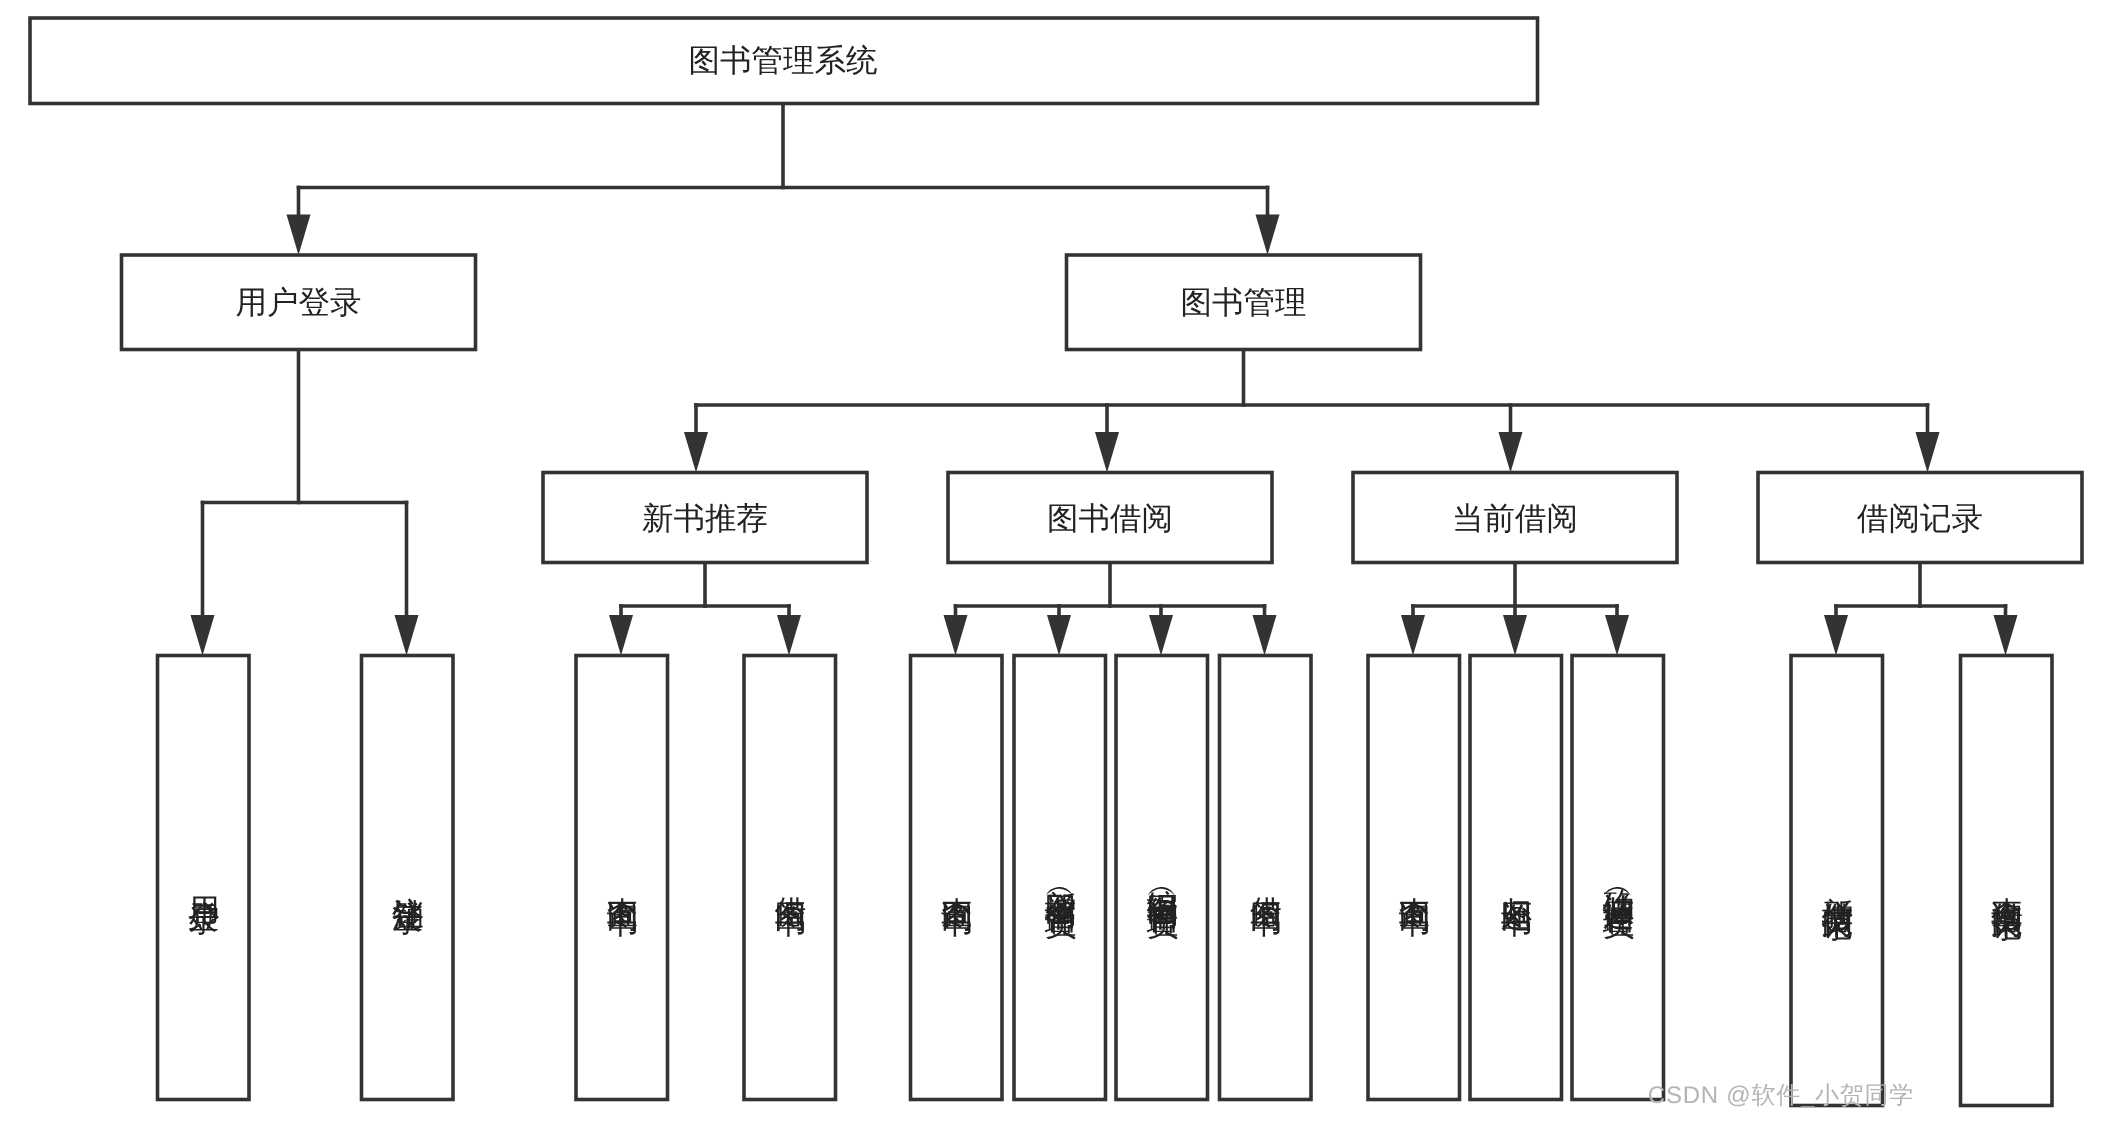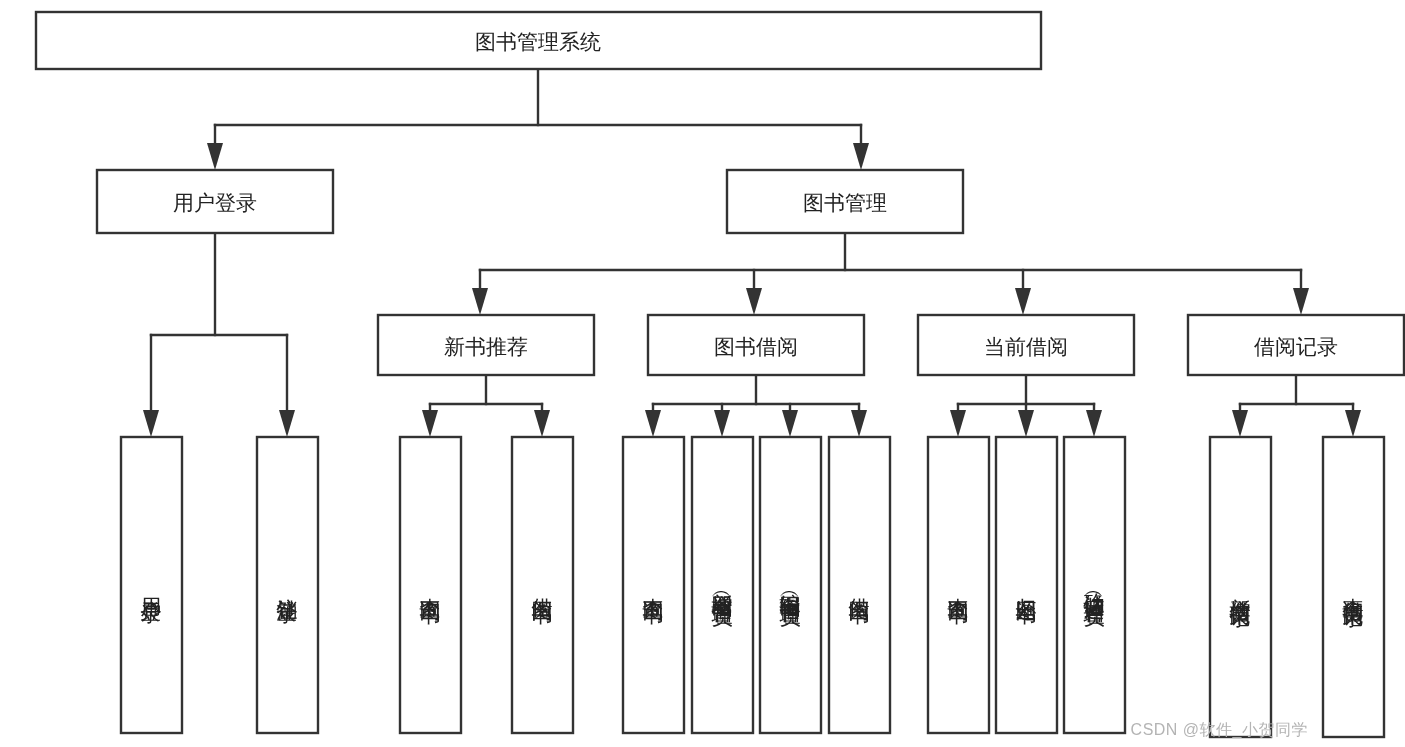--- a/index.html
+++ b/index.html
@@ -11,21 +11,20 @@
     width: 1405px;
     height: 747px;
     font-family: "Liberation Sans", "DejaVu Sans", sans-serif;
     overflow: hidden;
   }
   #diagram-root {
     position: relative;
     width: 1296px;
     height: 747px;
     background: #ffffff;
-    margin-left: 16px;
   }
   svg#tree-svg {
     position: absolute;
     left: 0;
     top: 0;
     width: 1405px;
     height: 747px;
     display: block;
   }
   .node-box {
@@ -61,21 +60,21 @@
     letter-spacing: 2px;
     line-height: 1;
     display: flex;
     align-items: center;
     justify-content: center;
     text-align: center;
     pointer-events: none;
   }
   .watermark {
     position: absolute;
-    right: 4px;
+    right: 20px;
     bottom: 6px;
     font-family: "Liberation Sans", "DejaVu Sans", sans-serif;
     font-size: 16px;
     color: #b4b4b4;
     letter-spacing: 0.5px;
     white-space: nowrap;
   }
 </style>
 </head>
 <body>

